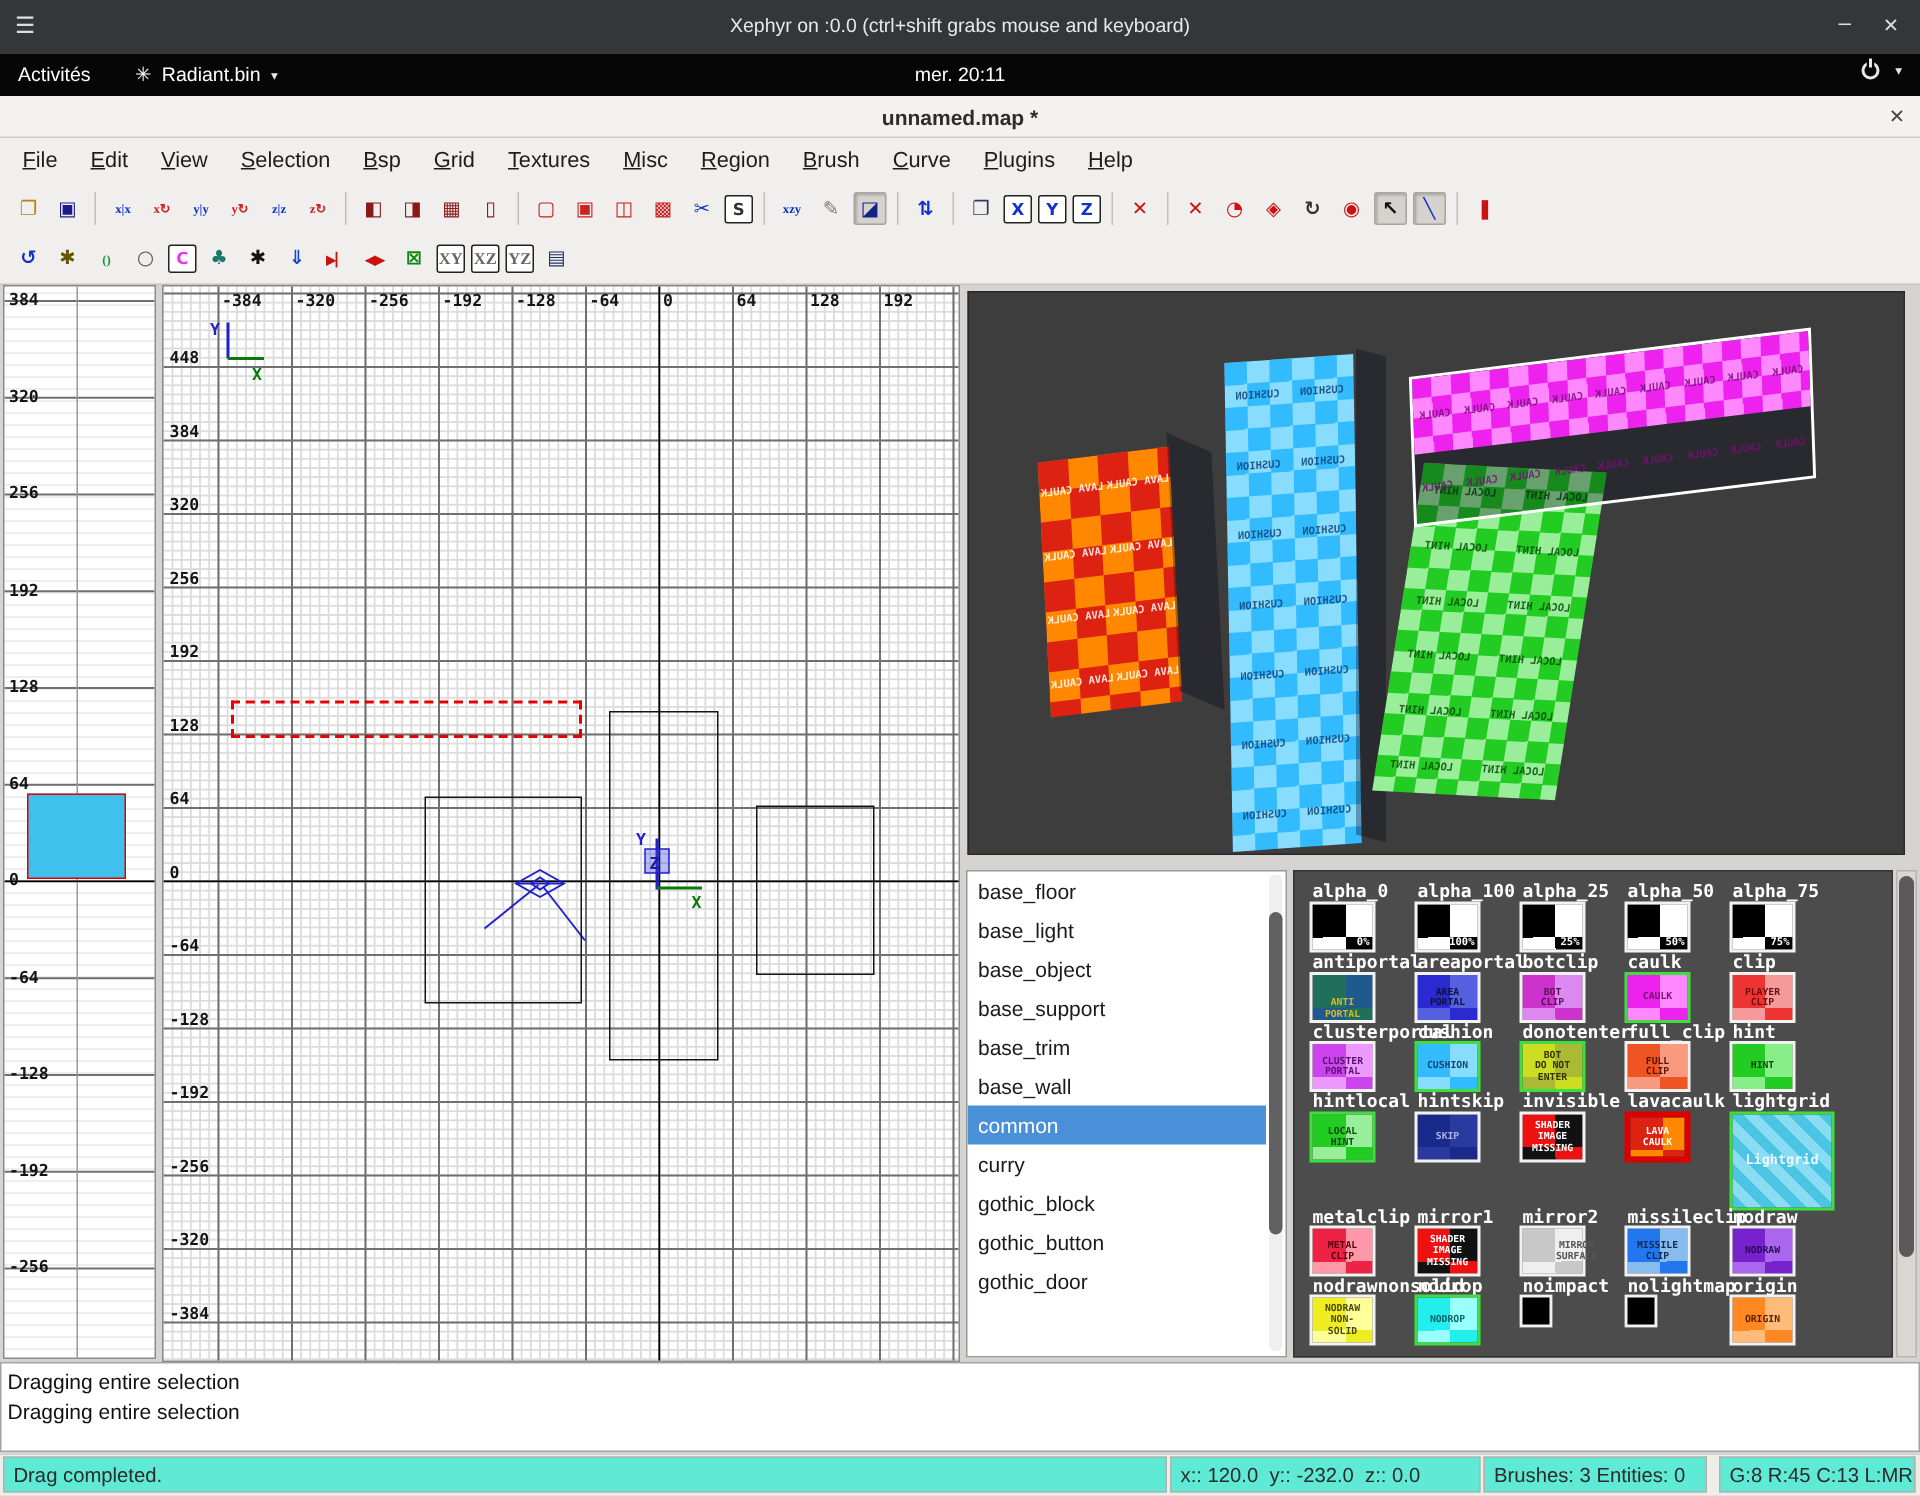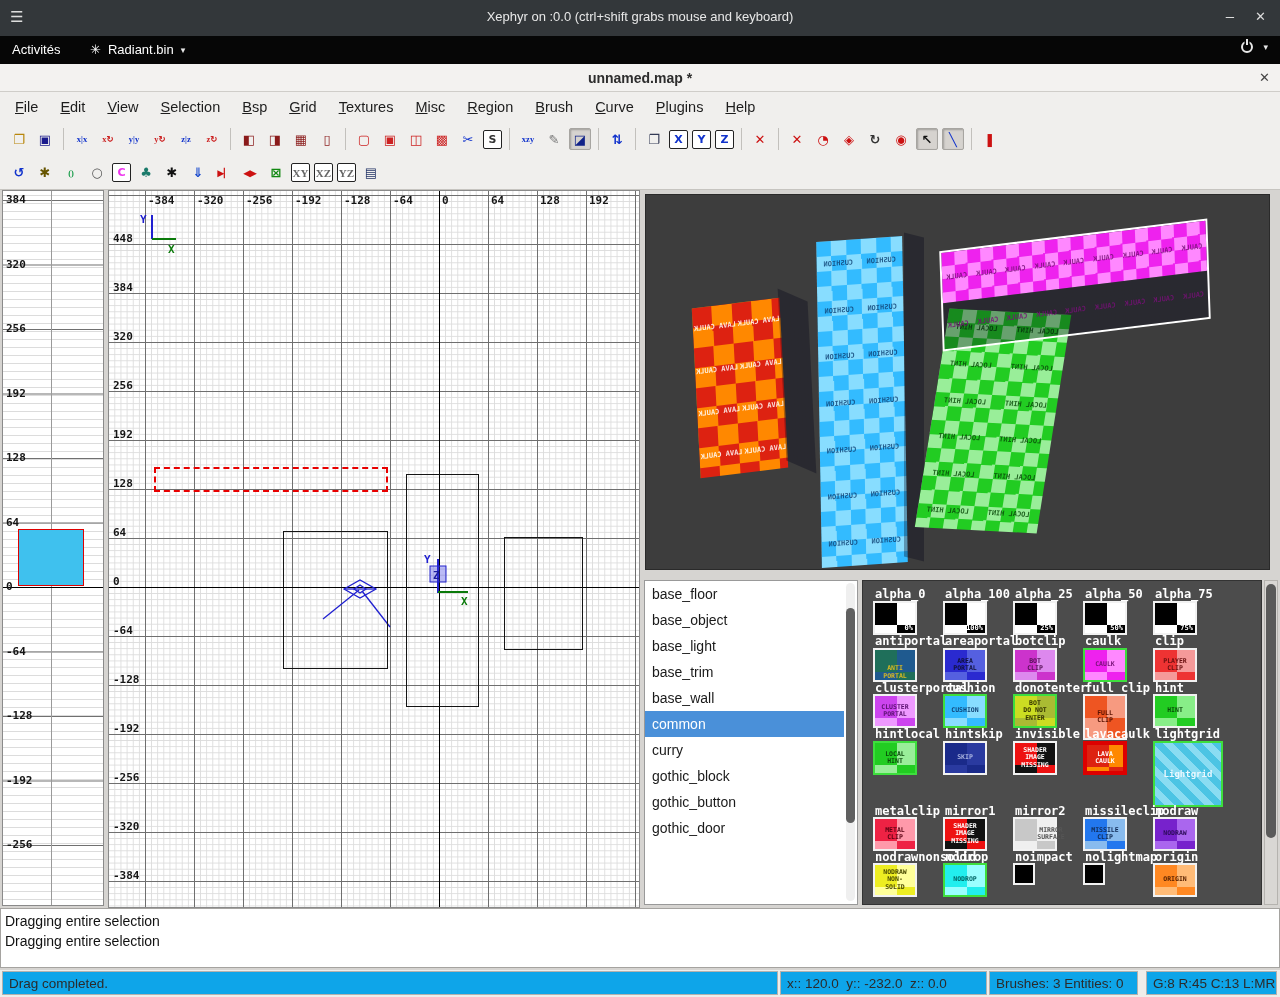--- a/index.html
+++ b/index.html
@@ -135,40 +135,41 @@
     background:#d9d7d4; border:1px solid #b5b3af; }
   #palscroll .th { position:absolute; left:1px; top:3px; width:10px; height:254px;
     background:#5a5a5a; border-radius:6px; }
 
   
   #console { position:absolute; left:0; top:908px; width:1280px; height:60px;
     background:#fff; border:1px solid #a5a3a0; padding:2px 4px; overflow:hidden; }
   #console div { font-size:14px; color:#111; line-height:20px; }
   #statusbar { position:absolute; left:0; top:970px; width:1280px; height:27px; background:#efedea; }
   .seg { position:absolute; top:1px; height:24px; line-height:23px; font-size:13.5px;
-    color:#2b2b2b; border:1px solid #b3b1ae; background:#0ea5e9; padding:0 6px;
+    color:#2b2b2b; border:1px solid #b3b1ae; background:#5eead4; padding:0 6px;
     white-space:pre; overflow:hidden; }
 </style>
 </head>
 <body>
 
 <div id="xephyr-bar">
   <span class="hamb">☰</span>
   <div class="ttl">Xephyr on :0.0 (ctrl+shift grabs mouse and keyboard)</div>
   <span class="min">–</span>
   <span class="cls">✕</span>
 </div>
 
 <div id="gnome-bar">
   <span class="act">Activités</span>
   <span class="appbtn">
     <span class="ai">✳</span>
     <span>Radiant.bin</span>
     <span class="caret">▾</span>
   </span>
+  <span class="clock">mer. 20:11</span>
   <span class="sys">
     <span class="power-ic"></span>
     <span class="caret">▾</span>
   </span>
 </div>
 
 <div id="win-title">
   <div class="t">unnamed.map *</div>
   <span class="cls">✕</span>
 </div>
@@ -399,22 +400,23 @@
         <span style="color: rgb(119, 17, 119);">CAULK</span>
         <span style="color: rgb(119, 17, 119);">CAULK</span>
         <span style="color: rgb(119, 17, 119);">CAULK</span>
       </div>
   </div>
 </div>
 
 <div id="texdirs">
 
 <div class="dir-item">base_floor</div>
+    <div class="dir-item">base_light</div>
     <div class="dir-item">base_object</div>
-    <div class="dir-item">base_light</div>
+    <div class="dir-item">base_support</div>
     <div class="dir-item">base_trim</div>
     <div class="dir-item">base_wall</div>
     <div class="dir-item selected">common</div>
     <div class="dir-item">curry</div>
     <div class="dir-item">gothic_block</div>
     <div class="dir-item">gothic_button</div>
     <div class="dir-item">gothic_door</div>
     <div class="sb">
       <div class="th"></div>
     </div>
@@ -473,21 +475,21 @@
     <div class="tex-thumb" style="left: 80px; top: 113px; width: 44px; height: 34px; border: 2px solid rgb(61, 222, 61); background: conic-gradient(rgb(136, 221, 255) 0deg, rgb(136, 221, 255) 25%, rgb(51, 187, 255) 25%, rgb(51, 187, 255) 50%, rgb(136, 221, 255) 50%, rgb(136, 221, 255) 75%, rgb(51, 187, 255) 75%) 0% 0% / 44px 44px;">
       <span class="tl" style="color: rgb(17, 68, 119);">CUSHION</span>
     </div>
     <span class="tex-label" style="left: 152px; top: 100px;">donotenter</span>
     <div class="tex-thumb" style="left: 150px; top: 113px; width: 44px; height: 34px; border: 2px solid rgb(61, 222, 61); background: conic-gradient(rgb(170, 187, 51) 0deg, rgb(170, 187, 51) 25%, rgb(204, 221, 34) 25%, rgb(204, 221, 34) 50%, rgb(170, 187, 51) 50%, rgb(170, 187, 51) 75%, rgb(204, 221, 34) 75%) 0% 0% / 44px 44px;">
       <span class="tl" style="color: rgb(51, 51, 0);">BOT
 DO NOT
 ENTER</span>
     </div>
     <span class="tex-label" style="left: 222px; top: 100px;">full_clip</span>
-    <div class="tex-thumb" style="left: 220px; top: 113px; width: 44px; height: 46px; border: 2px solid rgb(242, 242, 242); background: conic-gradient(rgb(247, 154, 128) 0deg, rgb(247, 154, 128) 25%, rgb(238, 85, 34) 25%, rgb(238, 85, 34) 50%, rgb(247, 154, 128) 50%, rgb(247, 154, 128) 75%, rgb(238, 85, 34) 75%) 0% 0% / 44px 44px;">
+    <div class="tex-thumb" style="left: 220px; top: 113px; width: 44px; height: 34px; border: 2px solid rgb(242, 242, 242); background: conic-gradient(rgb(247, 154, 128) 0deg, rgb(247, 154, 128) 25%, rgb(238, 85, 34) 25%, rgb(238, 85, 34) 50%, rgb(247, 154, 128) 50%, rgb(247, 154, 128) 75%, rgb(238, 85, 34) 75%) 0% 0% / 44px 44px;">
       <span class="tl" style="color: rgb(90, 18, 0);">FULL
 CLIP</span>
     </div>
     <span class="tex-label" style="left: 292px; top: 100px;">hint</span>
     <div class="tex-thumb" style="left: 290px; top: 113px; width: 44px; height: 34px; border: 2px solid rgb(242, 242, 242); background: conic-gradient(rgb(136, 238, 136) 0deg, rgb(136, 238, 136) 25%, rgb(34, 204, 34) 25%, rgb(34, 204, 34) 50%, rgb(136, 238, 136) 50%, rgb(136, 238, 136) 75%, rgb(34, 204, 34) 75%) 0% 0% / 44px 44px;">
       <span class="tl" style="color: rgb(10, 74, 10);">HINT</span>
     </div>
     <span class="tex-label" style="left: 12px; top: 146px;">hintlocal</span>
     <div class="tex-thumb" style="left: 10px; top: 160px; width: 44px; height: 34px; border: 2px solid rgb(61, 222, 61); background: conic-gradient(rgb(153, 238, 153) 0deg, rgb(153, 238, 153) 25%, rgb(34, 204, 34) 25%, rgb(34, 204, 34) 50%, rgb(153, 238, 153) 50%, rgb(153, 238, 153) 75%, rgb(34, 204, 34) 75%) 0% 0% / 44px 44px;">
       <span class="tl" style="color: rgb(10, 74, 10);">LOCAL

